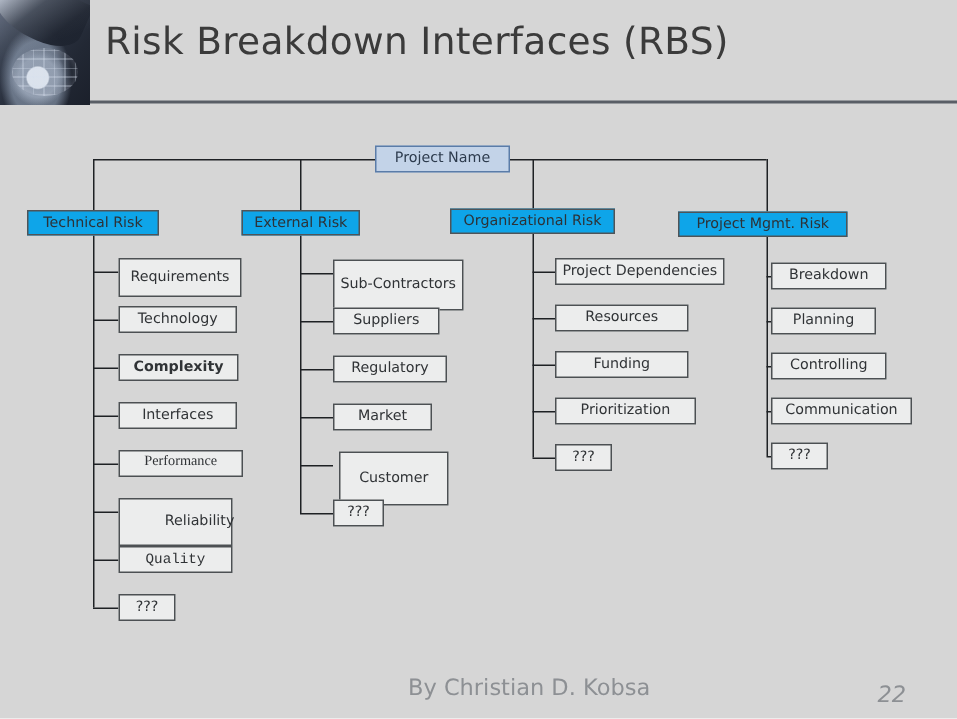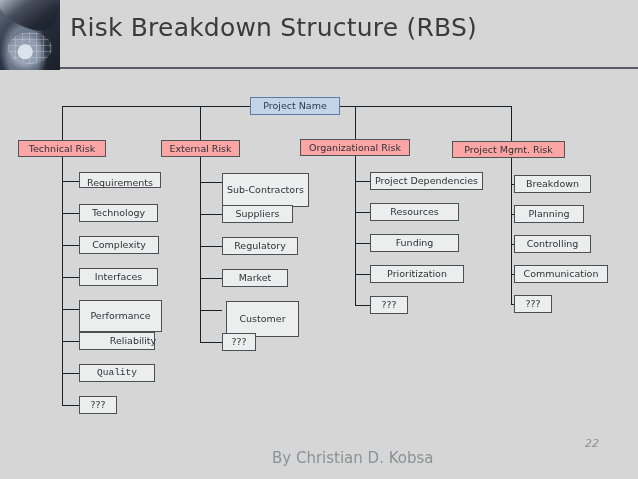--- a/index.html
+++ b/index.html
@@ -97,21 +97,21 @@
     color: #2f3133;
     z-index: 3;
   }
   .node.root {
     background: #c3d3e8;
     border: 1px solid #5b7ca8;
     font-size: 9.5px;
     color: #2d3b4d;
   }
   .node.level2 {
-    background: #fca5a5;
+    background: #0ea5e9;
     border: 1px solid #4f5458;
     color: #2d3237;
     text-align: center;
   }
   .node.leaf {
     background: #eceded;
     border: 1px solid #4c5053;
     color: #303336;
   }
   .conn {
@@ -127,74 +127,74 @@
     position: absolute;
     left: 272px;
     top: 449px;
     font-size: 15px;
     color: #8d9094;
     white-space: nowrap;
   }
   #footer-page {
     position: absolute;
     left: 585px;
-    top: 437px;
-    font-size: 11px;
+    top: 454px;
+    font-size: 15px;
     color: #8d9094;
     white-space: nowrap;
     font-style: italic;
   }
 </style>
 </head>
 <body>
 
 <div id="slide">
 
   <div id="header-image">
     <div class="arm"></div>
     <div class="globe-grid"></div>
     <div class="sheen"></div>
   </div>
 
-  <div id="page-title">Risk Breakdown Structure (RBS)</div>
+  <div id="page-title">Risk Breakdown Interfaces (RBS)</div>
   <div id="title-rule"></div>
 
   <div id="diagram">
       <div class="node root" style="left: 250px; top: 97px; width: 90px; height: 18px;">
         <span>Project Name</span>
       </div>
       <div class="conn h" style="left: 62px; top: 106px; width: 188px;"></div>
       <div class="conn h" style="left: 340px; top: 106px; width: 171px;"></div>
       <div class="conn v" style="left: 62px; top: 106px; height: 34px;"></div>
       <div class="node level2" style="left: 18px; top: 140px; width: 88px; height: 17px;">
         <span>Technical Risk</span>
       </div>
       <div class="conn v" style="left: 62px; top: 157px; height: 248px;"></div>
       <div class="conn h" style="left: 62px; top: 181px; width: 17px;"></div>
-      <div class="node leaf" style="left: 79px; top: 172px; width: 82px; height: 16px; align-items: flex-end;">
+      <div class="node leaf" style="left: 79px; top: 172px; width: 82px; height: 26px;">
         <span>Requirements</span>
       </div>
       <div class="conn h" style="left: 62px; top: 213px; width: 17px;"></div>
       <div class="node leaf" style="left: 79px; top: 204px; width: 79px; height: 18px;">
         <span>Technology</span>
       </div>
       <div class="conn h" style="left: 62px; top: 245px; width: 17px;"></div>
-      <div class="node leaf" style="left: 79px; top: 236px; width: 80px; height: 18px;">
+      <div class="node leaf" style="left: 79px; top: 236px; width: 80px; height: 18px; font-weight: bold;">
         <span>Complexity</span>
       </div>
       <div class="conn h" style="left: 62px; top: 277px; width: 17px;"></div>
       <div class="node leaf" style="left: 79px; top: 268px; width: 79px; height: 18px;">
         <span>Interfaces</span>
       </div>
       <div class="conn h" style="left: 62px; top: 309px; width: 17px;"></div>
-      <div class="node leaf" style="left: 79px; top: 300px; width: 83px; height: 32px;">
+      <div class="node leaf" style="left: 79px; top: 300px; width: 83px; height: 18px; font-family: Liberation Serif, serif;">
         <span>Performance</span>
       </div>
       <div class="conn h" style="left: 62px; top: 341px; width: 17px;"></div>
-      <div class="node leaf" style="left: 79px; top: 332px; width: 76px; height: 18px; padding-left: 32px;">
+      <div class="node leaf" style="left: 79px; top: 332px; width: 76px; height: 32px; padding-left: 32px;">
         <span>Reliability</span>
       </div>
       <div class="conn h" style="left: 62px; top: 373px; width: 17px;"></div>
       <div class="node leaf" style="left: 79px; top: 364px; width: 76px; height: 18px; font-family: Liberation Mono, monospace;">
         <span>Quality</span>
       </div>
       <div class="conn h" style="left: 62px; top: 405px; width: 17px;"></div>
       <div class="node leaf" style="left: 79px; top: 396px; width: 38px; height: 18px;">
         <span>???</span>
       </div>

